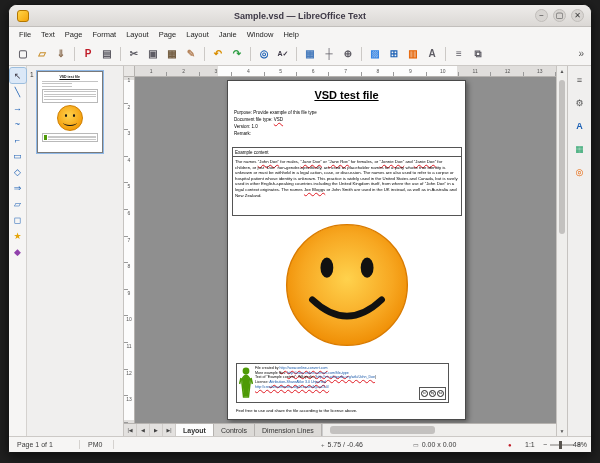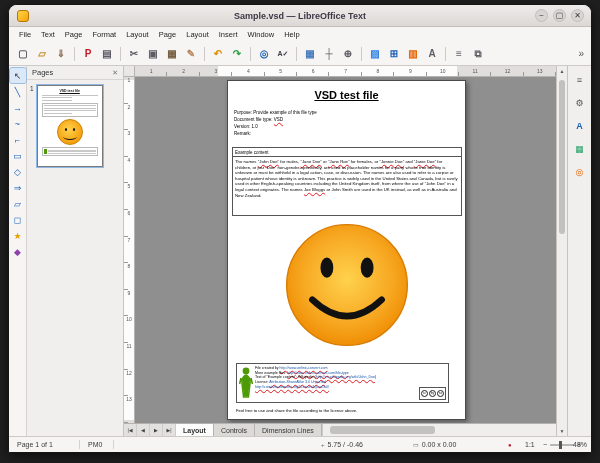--- a/index.html
+++ b/index.html
@@ -157,21 +157,21 @@
 
   <div class="menubar">
 
   <span class="menu-item">File</span>
       <span class="menu-item">Text</span>
       <span class="menu-item">Page</span>
       <span class="menu-item">Format</span>
       <span class="menu-item">Layout</span>
       <span class="menu-item">Page</span>
       <span class="menu-item">Layout</span>
-      <span class="menu-item">Insert</span>
+      <span class="menu-item">Janie</span>
       <span class="menu-item">Window</span>
       <span class="menu-item">Help</span>
     </div>
 
   <div class="toolbar">
     <span style="display:flex;align-items:center;gap:1px;">
 
     <span class="tb-icon" style="color:#5e5c64">▢</span>
         <span class="tb-icon" style="color:#c98f2c">▱</span>
         <span class="tb-icon" style="color:#8a6b4f">⇓</span>
@@ -217,24 +217,20 @@
         <span class="db-icon" style="color:#1a5fb4">▭</span>
         <span class="db-icon" style="color:#1a5fb4">◇</span>
         <span class="db-icon" style="color:#1a5fb4">⇒</span>
         <span class="db-icon" style="color:#1a5fb4">▱</span>
         <span class="db-icon" style="color:#1a5fb4">◻</span>
         <span class="db-icon" style="color:#e5a50a">★</span>
         <span class="db-icon" style="color:#9141ac">◆</span>
       </div>
 
     <div class="pages">
-      <div class="pages-header">
-        <span>Pages</span>
-        <span class="pages-close">✕</span>
-      </div>
       <div class="thumb-row">
         <span class="thumb-num">1</span>
         <div class="thumbnail">
           <div class="th-title">VSD test file</div>
           <div class="th-line"></div>
           <div class="th-line short"></div>
           <div class="th-line short"></div>
           <div class="th-box">
             <div class="th-line" style="margin-top:0.5px;"></div>
             <div class="th-line"></div>

